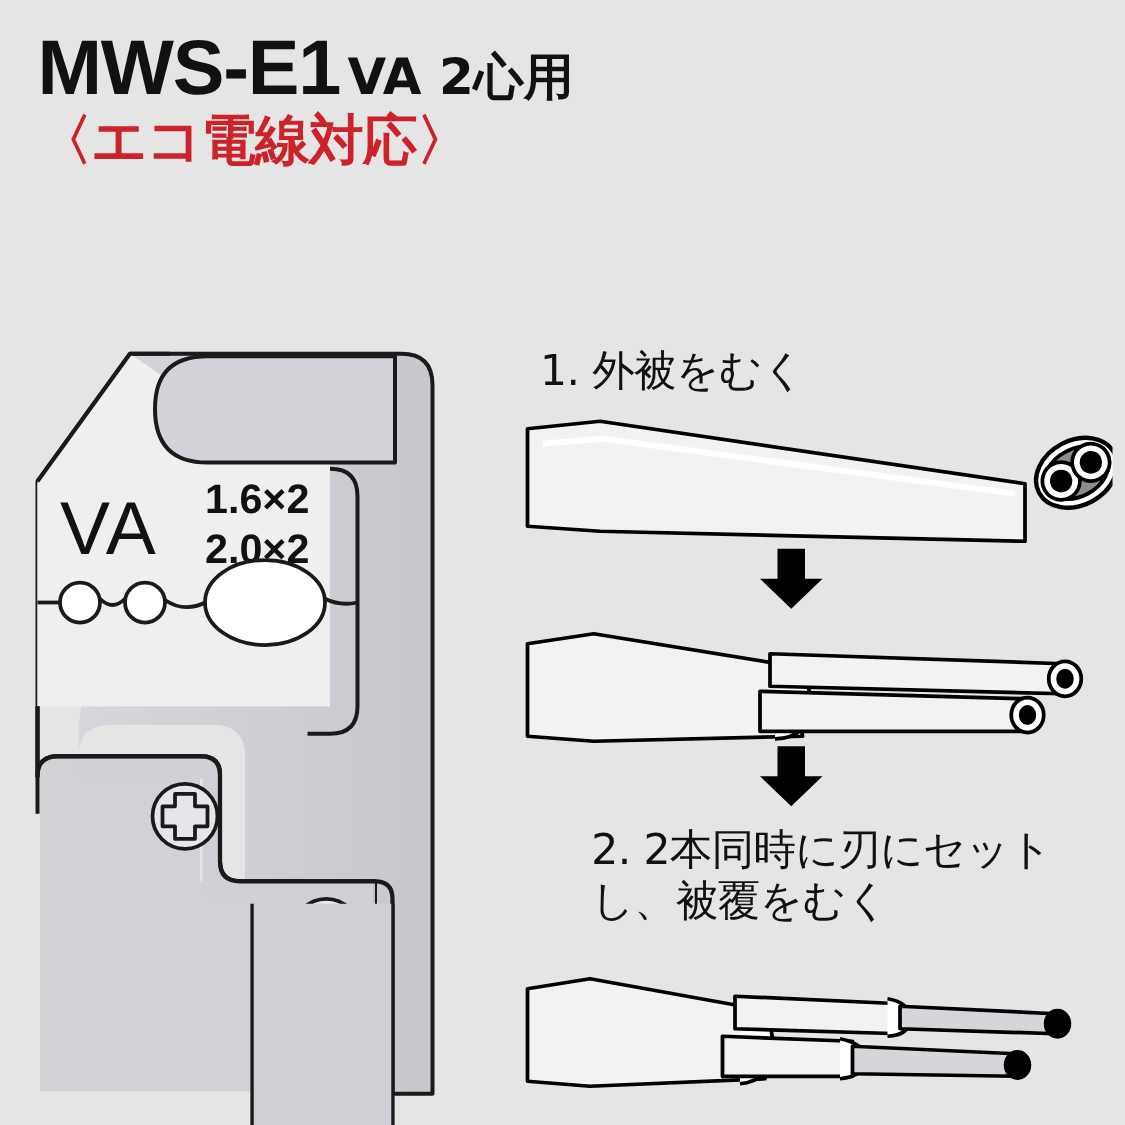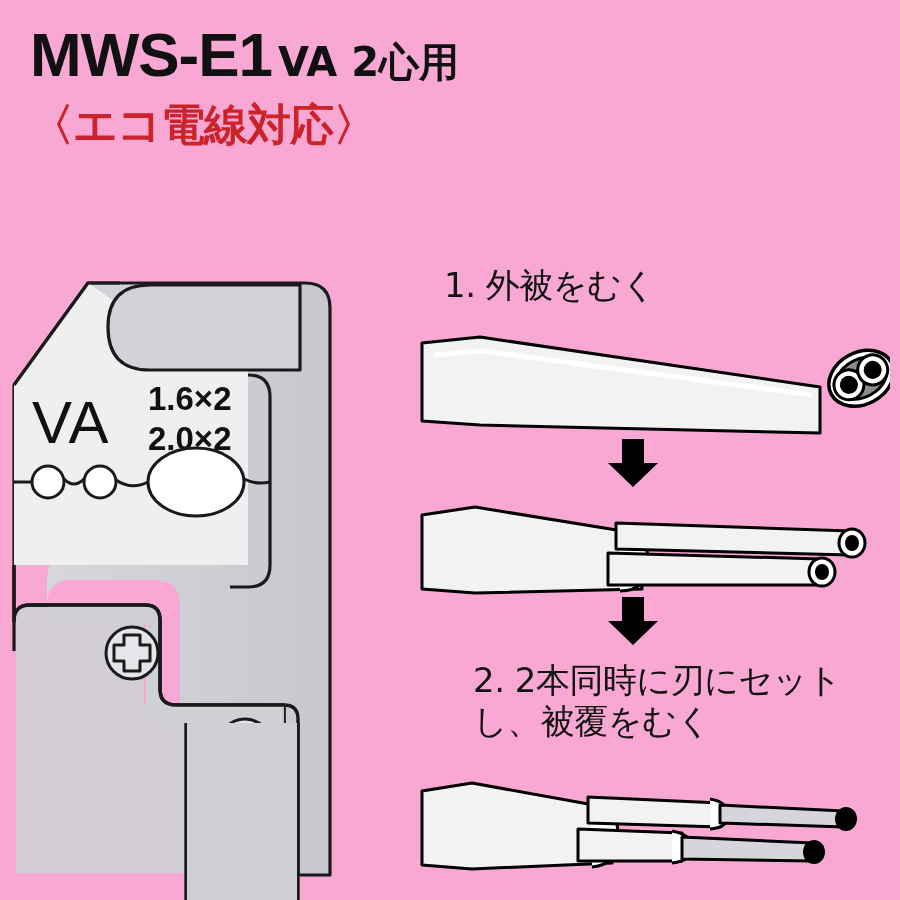--- a/index.html
+++ b/index.html
@@ -7,21 +7,21 @@
     padding: 0;
     background: #ffffff;
   }
   body {
     font-family: "Liberation Sans", "DejaVu Sans", sans-serif;
   }
   #page {
     position: relative;
     width: 900px;
     height: 900px;
-    background: #f9a8d4;
+    background: #e5e5e5;
     overflow: hidden;
   }
 
   
   #header {
     position: absolute;
     left: 30px;
     top: 22px;
     width: 840px;
   }
@@ -44,30 +44,30 @@
     color: #111111;
     margin-left: 6px;
     letter-spacing: 0px;
     line-height: 1.05;
     font-family: "DejaVu Sans", "Liberation Sans", sans-serif;
   }
   #eco-label {
     font-size: 44px;
     font-weight: bold;
     color: #cc2229;
-    margin-top: 14px;
+    margin-top: 2px;
     letter-spacing: -1px;
     line-height: 1.1;
     font-family: "DejaVu Sans", "Liberation Sans", sans-serif;
   }
 
   
   #tool-figure {
     position: absolute;
-    left: 0px;
+    left: 16px;
     top: 275px;
     width: 400px;
     height: 625px;
   }
 
   
   #steps {
     position: absolute;
     left: 420px;
     top: 265px;
@@ -76,21 +76,21 @@
   }
   .step-heading {
     font-size: 34px;
     font-weight: normal;
     color: #111111;
     line-height: 1.22;
     font-family: "DejaVu Sans", "Liberation Sans", sans-serif;
     letter-spacing: -0.5px;
     white-space: pre-line;
   }
-  #step1-heading { position: absolute; left: 12px; top: 0px; margin-left: 12px; }
+  #step1-heading { position: absolute; left: 12px; top: 12px; }
   #step2-heading { position: absolute; left: 12px; top: 395px; margin-left: 41px; }
 
   .cable-art { position: absolute; }
   #cable1 { left: 0px;  top: 60px;  }
   #cable2 { left: 0px;  top: 228px; }
   #cable3 { left: 0px;  top: 512px; }
 
   .arrow-wrap { position: absolute; }
   #arrow1 { left: 185px; top: 172px; }
   #arrow2 { left: 185px; top: 330px; }

